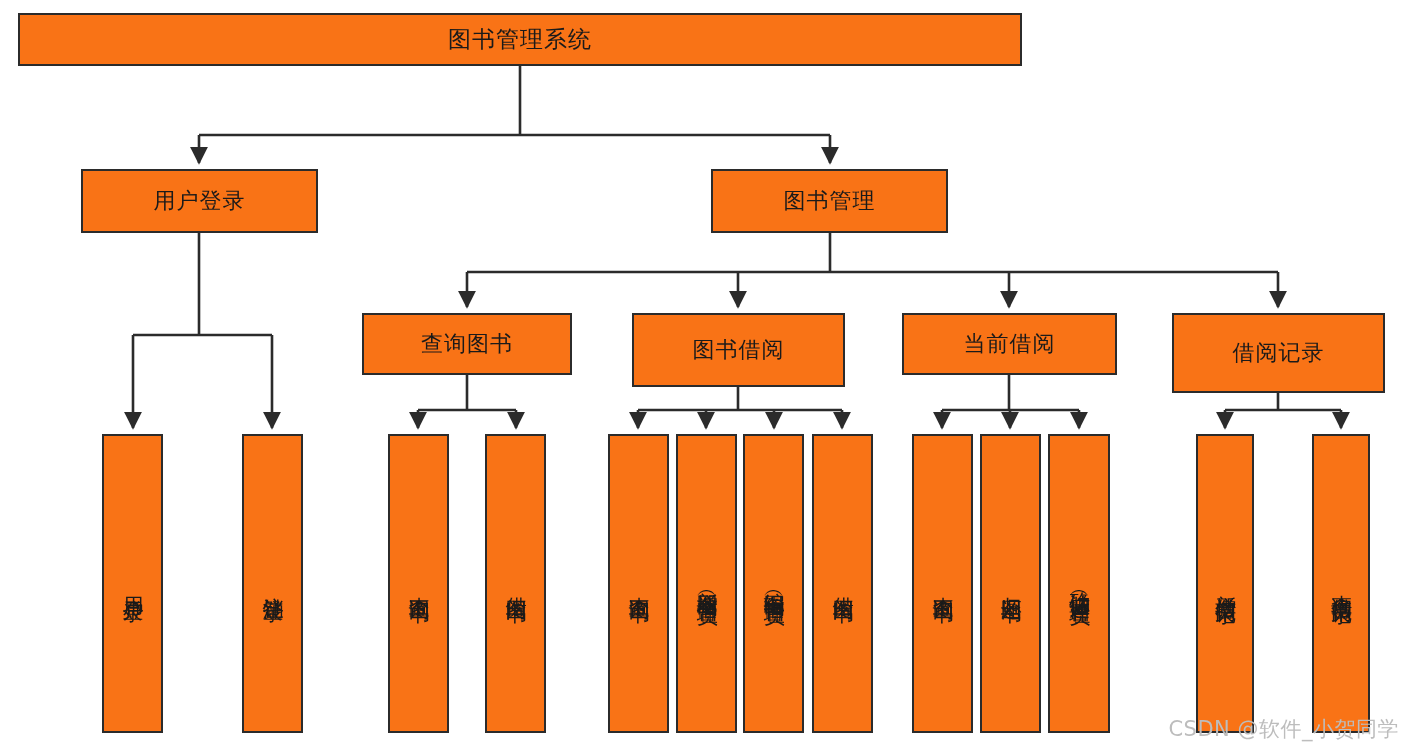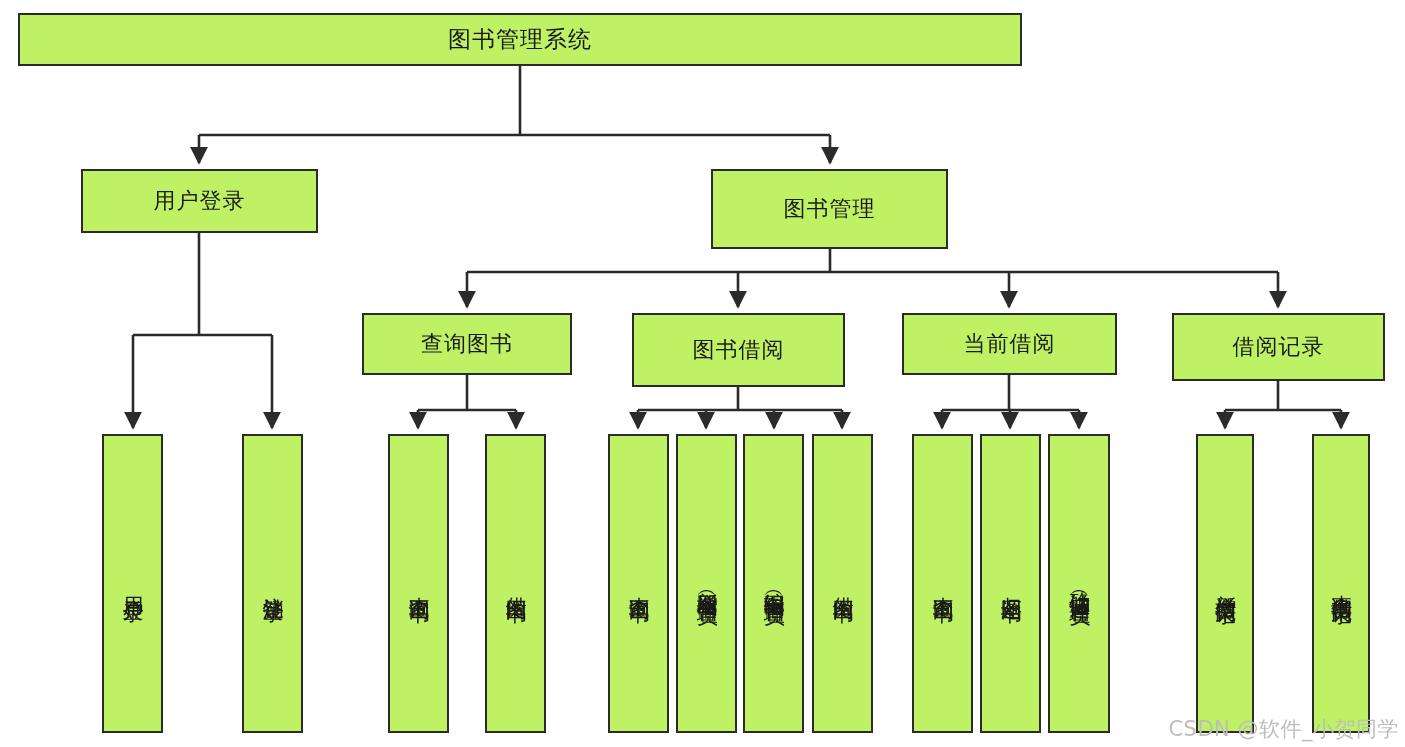--- a/index.html
+++ b/index.html
@@ -4,21 +4,21 @@
 <style>
   html,body{margin:0;padding:0;background:#ffffff;}
   body{
     font-family:"DejaVu Sans","Liberation Sans",sans-serif;
     width:1405px;height:747px;overflow:hidden;position:relative;
   }
   #diagram-root{position:relative;width:1405px;height:747px;background:#ffffff;}
   svg#wires{position:absolute;left:0;top:0;width:1405px;height:747px;}
   .node{
     position:absolute;box-sizing:border-box;
-    border:2px solid #2b2b2b;background:#bef264;
+    border:2px solid #2b2b2b;background:#f97316;
     display:flex;align-items:center;justify-content:center;
     color:#1a1a1a;
   }
   .node-h{font-size:22px;line-height:1.2;white-space:nowrap;letter-spacing:1px;}
   .node-v{
     writing-mode:vertical-rl;text-orientation:upright;
     font-size:21px;line-height:1.32;letter-spacing:2px;
     white-space:nowrap;
   }
   .node-root{font-size:23px;}
@@ -82,26 +82,26 @@
       <path d="M 1278 375 L 1278 410"></path>
       <path d="M 1225 410 L 1341 410"></path>
       <path d="M 1225 410 L 1225 428" marker-end="url(#arrow)"></path>
       <path d="M 1341 410 L 1341 428" marker-end="url(#arrow)"></path>
     </g>
   </svg>
 
   <div class="node node-h node-root" style="left:18px;top:13px;width:1004px;height:53px;">图书管理系统</div>
 
   <div class="node node-h" style="left:81px;top:169px;width:237px;height:64px;">用户登录</div>
-  <div class="node node-h" style="left:711px;top:169px;width:237px;height:80px;">图书管理</div>
+  <div class="node node-h" style="left:711px;top:169px;width:237px;height:64px;">图书管理</div>
 
   <div class="node node-h" style="left:362px;top:313px;width:210px;height:62px;">查询图书</div>
   <div class="node node-h" style="left:632px;top:313px;width:213px;height:74px;">图书借阅</div>
   <div class="node node-h" style="left:902px;top:313px;width:215px;height:62px;">当前借阅</div>
-  <div class="node node-h" style="left:1172px;top:313px;width:213px;height:68px;">借阅记录</div>
+  <div class="node node-h" style="left:1172px;top:313px;width:213px;height:80px;">借阅记录</div>
 
   <div class="node node-v" style="left:102px;top:434px;width:61px;height:299px;">用户登录</div>
   <div class="node node-v" style="left:242px;top:434px;width:61px;height:299px;">注销登录</div>
   <div class="node node-v" style="left:388px;top:434px;width:61px;height:299px;">查询图书</div>
   <div class="node node-v" style="left:485px;top:434px;width:61px;height:299px;">借阅图书</div>
   <div class="node node-v" style="left:608px;top:434px;width:61px;height:299px;">查询图书</div>
   <div class="node node-v" style="left:676px;top:434px;width:61px;height:299px;">新增图书（管理员）</div>
   <div class="node node-v" style="left:743px;top:434px;width:61px;height:299px;">编辑图书（管理员）</div>
   <div class="node node-v" style="left:812px;top:434px;width:61px;height:299px;">借阅图书</div>
   <div class="node node-v" style="left:912px;top:434px;width:61px;height:299px;">查询图书</div>

